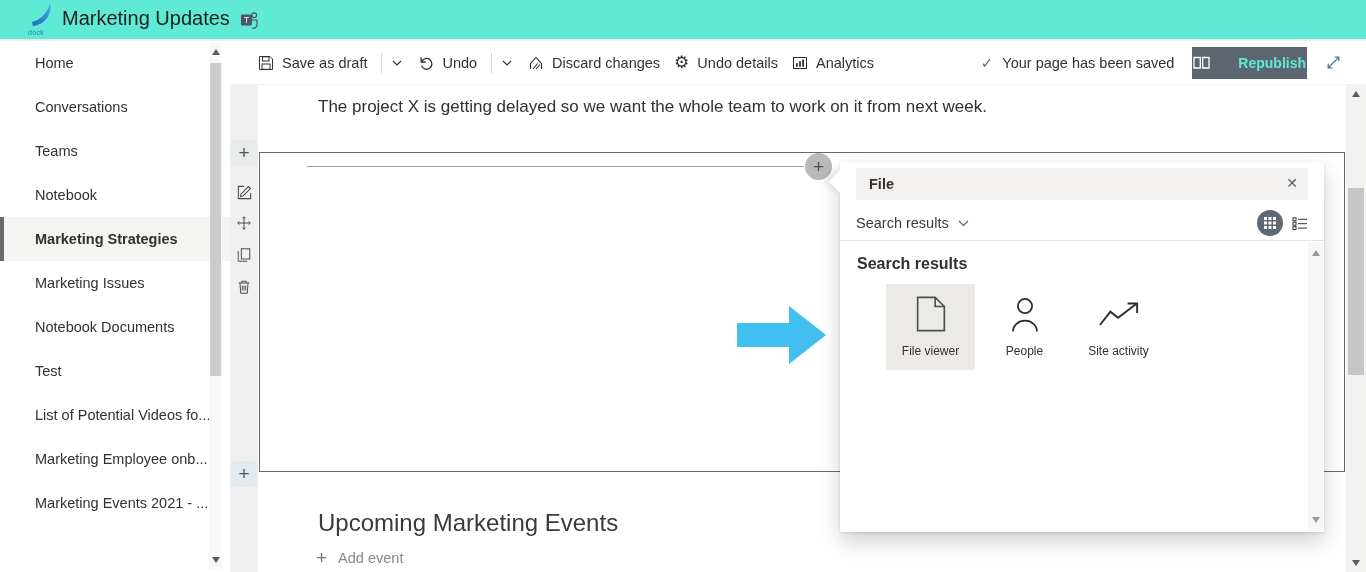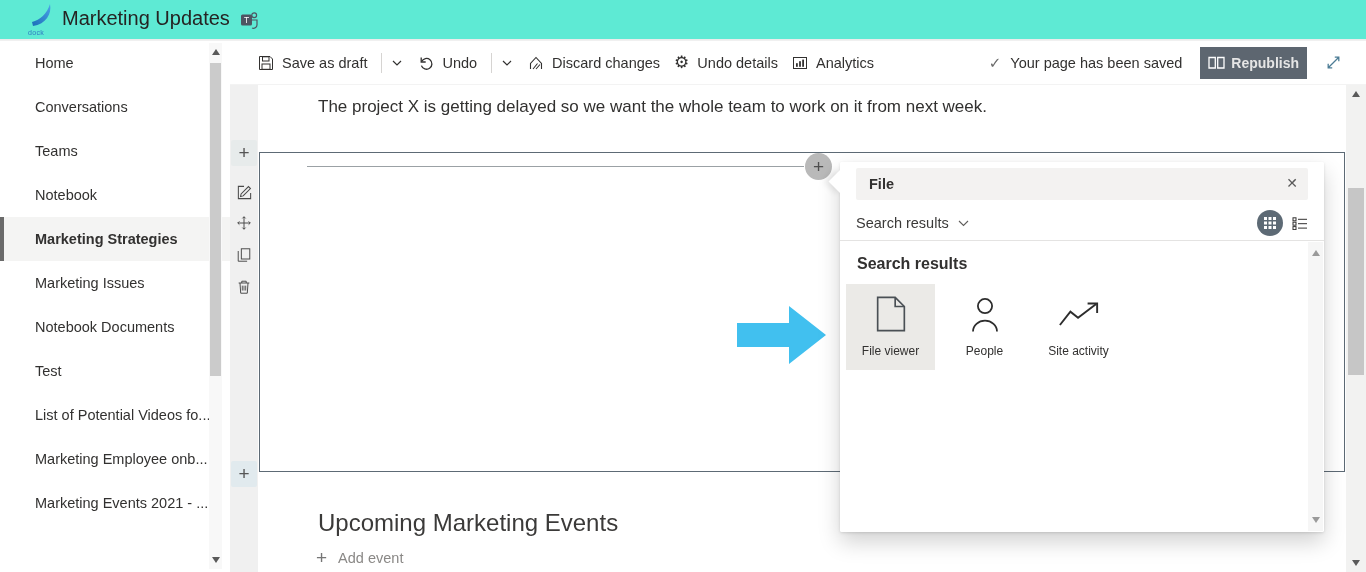--- a/index.html
+++ b/index.html
@@ -30,21 +30,21 @@
 
   
   .cmdbar { position:absolute; left:230px; top:41px; width:1136px; height:44px; background:#fff; display:flex; align-items:center; padding:0 24px 0 28px; border-bottom:1px solid #f3f3f3; }
   .cmd-btn { display:flex; align-items:center; gap:8px; font-size:14.5px; color:#323130; cursor:pointer; margin-right:14px; white-space:nowrap; }
   .cmd-sep { width:1px; height:20px; background:#d6d4d2; margin:0 10px 0 0; }
   .cmd-chev { margin-right:16px; cursor:pointer; display:flex; align-items:center; }
   .gear-glyph { font-size:17px; line-height:16px; }
   .cmd-right { margin-left:auto; display:flex; align-items:center; }
   .saved-status { display:flex; align-items:center; gap:9px; font-size:14.5px; color:#323130; margin-right:18px; }
   .check-glyph { color:#6a6a6a; font-size:15px; }
-  .republish-btn { height:32px; background:#5d6670; color:#e5e5e5; font-size:14px; font-weight:bold; border:none; display:flex; align-items:center; gap:6px; padding:0 8px; cursor:pointer; font-family:inherit; }
+  .republish-btn { height:32px; background:#5d6670; color:#5eead4; font-size:14px; font-weight:bold; border:none; display:flex; align-items:center; gap:28px; padding:0 1px; cursor:pointer; font-family:inherit; }
   .expand-btn { margin-left:18px; cursor:pointer; display:flex; align-items:center; }
 
   
   .rail { position:absolute; left:230px; top:85px; width:28px; height:487px; background:#f0f0f0; }
   .rail-btn { position:absolute; left:1px; width:26px; height:26px; display:flex; align-items:center; justify-content:center; cursor:pointer; color:#4a4a4a; }
   .rail-plus { background:#e7ebeb; border-radius:2px; font-size:19px; font-weight:300; color:#555; }
   .rail-plus2 { background:#e1eaee; }
 
   
   .canvas { position:absolute; left:258px; top:85px; width:1088px; height:487px; background:#fff; }
@@ -66,21 +66,21 @@
   .search-clear { position:absolute; right:10px; top:7px; font-size:14px; color:#5a5a5a; cursor:pointer; }
   .filter-row { position:absolute; left:16px; right:16px; top:45px; height:32px; display:flex; align-items:center; }
   .filter-dd { display:flex; align-items:center; gap:9px; font-size:14.5px; color:#3b3a39; cursor:pointer; }
   .view-toggles { margin-left:auto; display:flex; align-items:center; gap:9px; }
   .grid-toggle { width:26px; height:26px; border-radius:50%; background:#5d6a75; display:flex; align-items:center; justify-content:center; cursor:pointer; }
   .list-toggle { display:flex; align-items:center; cursor:pointer; }
   .panel-divider { position:absolute; left:0; right:0; top:78px; height:1px; background:#e4e3e2; }
   .results-heading { position:absolute; left:17px; top:93px; font-size:16px; font-weight:600; color:#323130; }
   .tiles { position:absolute; left:6px; top:122px; display:flex; gap:5px; }
   .tile { width:89px; height:86px; display:flex; flex-direction:column; align-items:center; cursor:pointer; }
-  .tile.selected { background:#ebeae7; }
+  .tile.selected { background:#ebeae7;margin-left:40px; }
   .tile-icon { height:60px; display:flex; align-items:center; justify-content:center; }
   .tile-label { font-size:12px; color:#323130; }
   .panel-scroll { position:absolute; right:1px; top:80px; bottom:1px; width:15px; background:#f6f6f6; }
   .ps-arrow { position:absolute; left:3px; display:flex; justify-content:center; width:9px; }
 
   
   .page-scroll { position:absolute; left:1346px; top:85px; width:20px; height:487px; background:#f2f2f1; }
   .pg-thumb { position:absolute; left:2px; top:103px; width:16px; height:187px; background:#c6c6c6; }
   .pg-arrow { position:absolute; left:5px; display:flex; justify-content:center; width:10px; }
 

